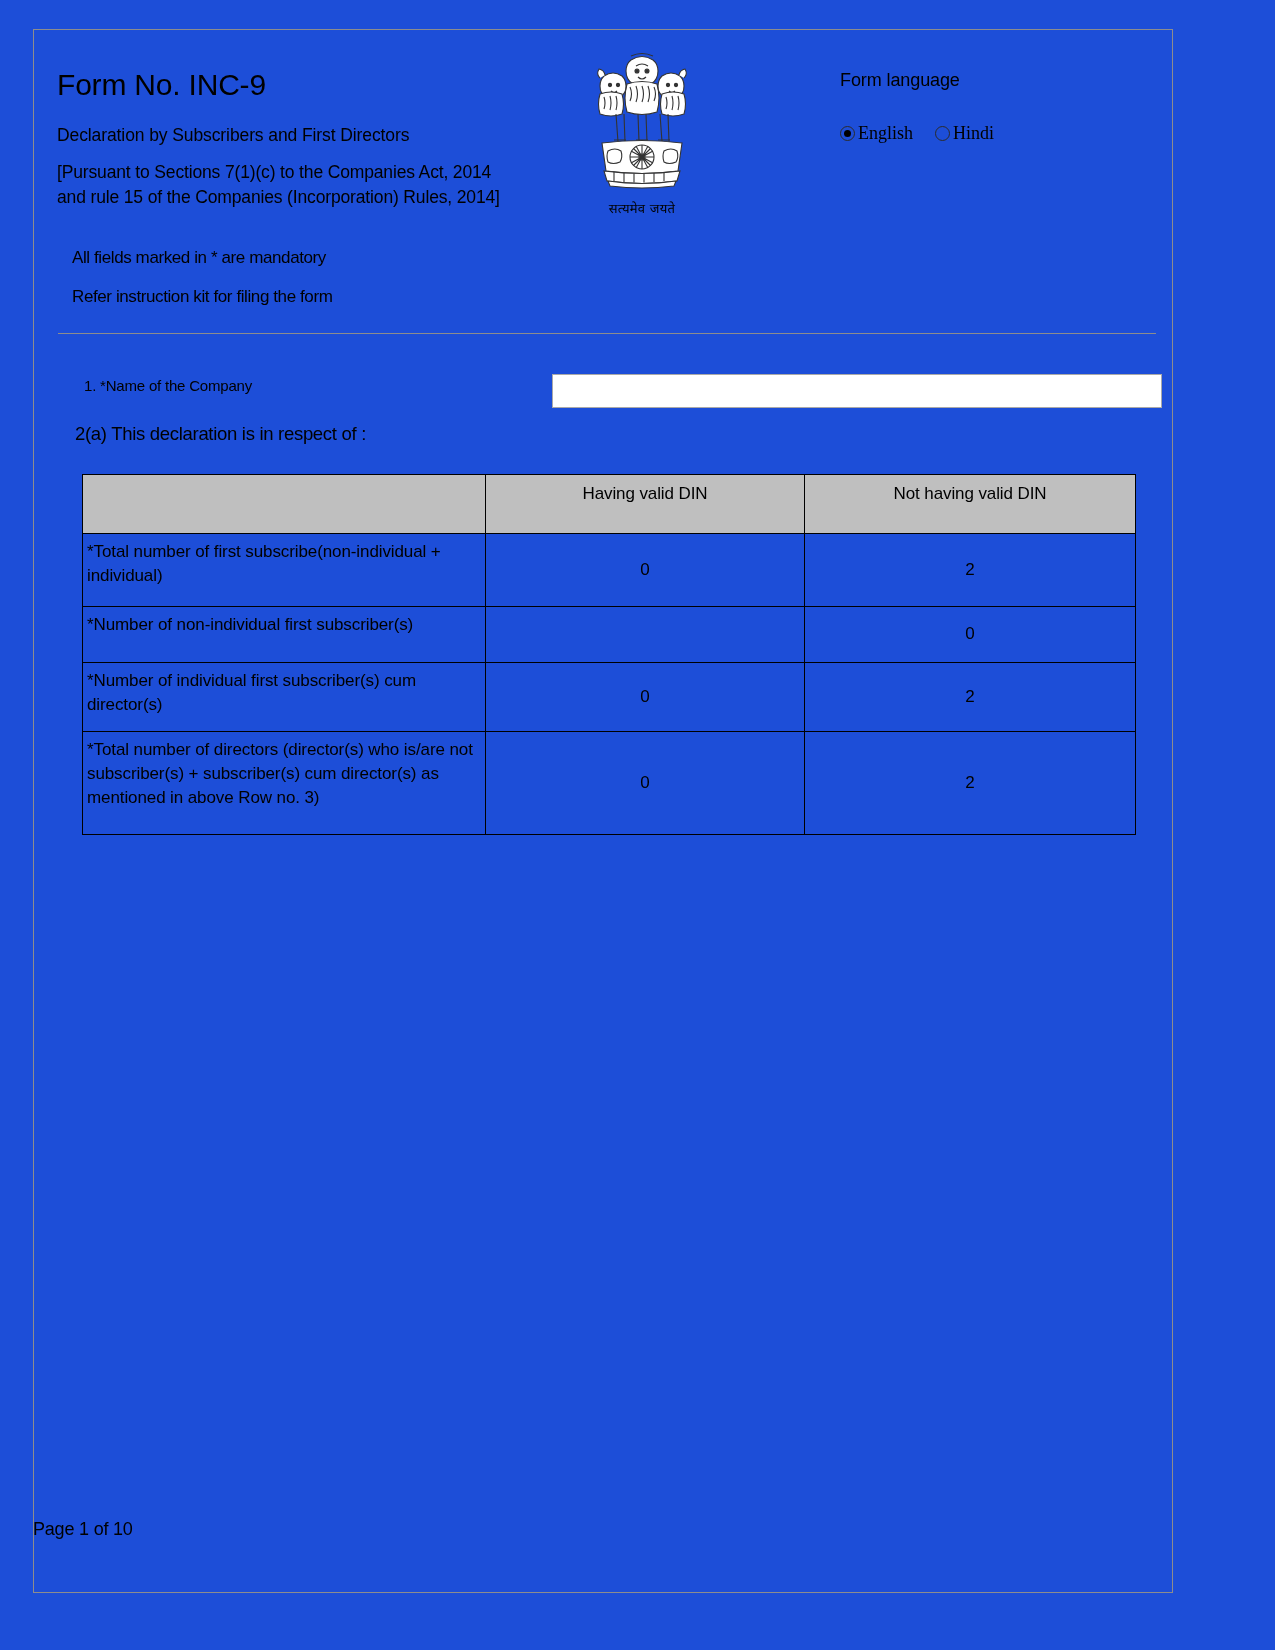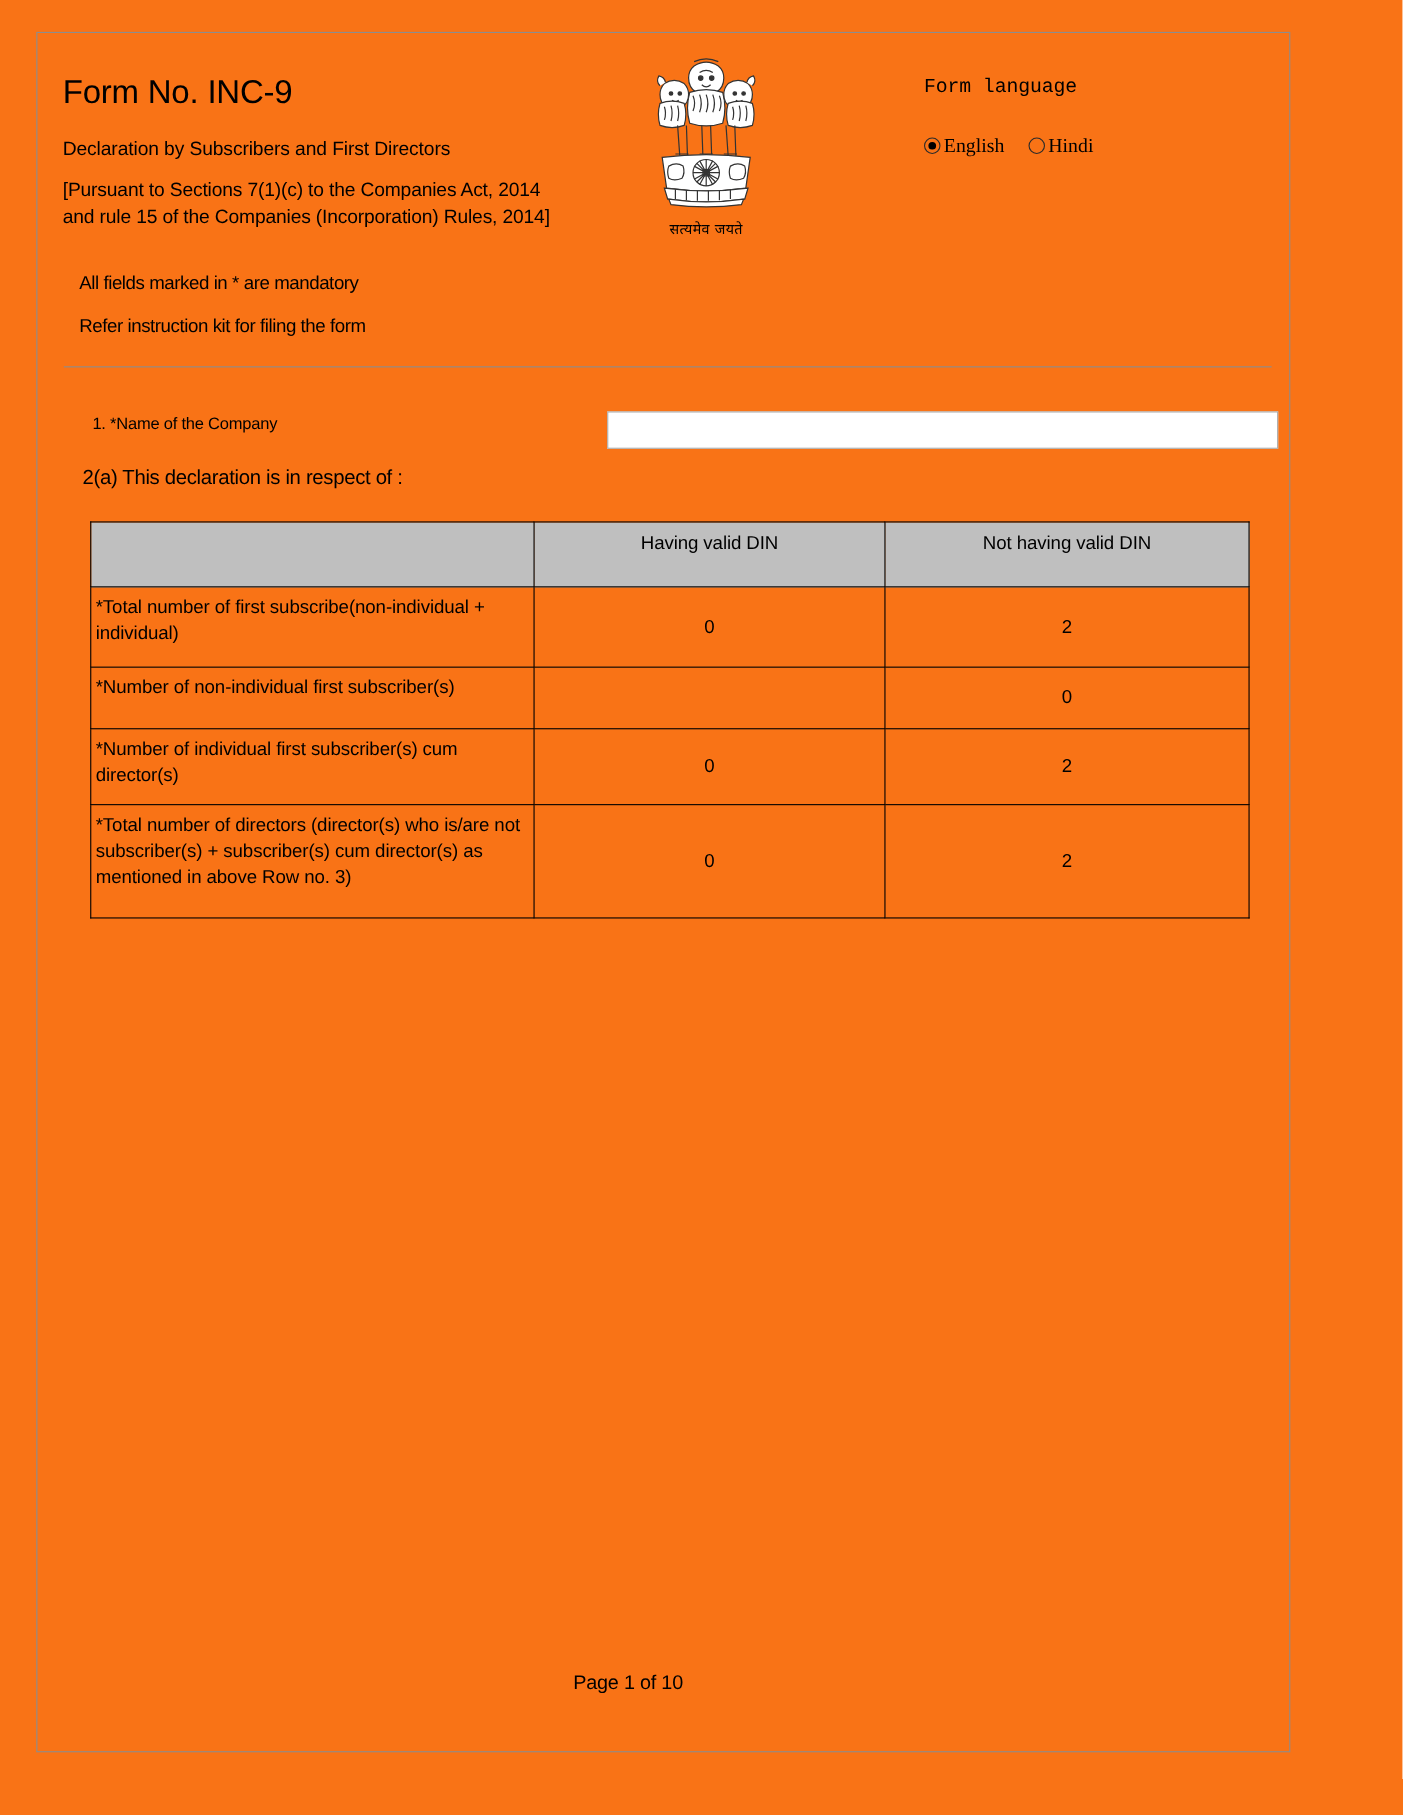--- a/index.html
+++ b/index.html
@@ -9,21 +9,21 @@
   }
   body {
     font-family: "Liberation Sans", sans-serif;
     color: #000000;
   }
   .page {
     position: relative;
     width: 1275px;
     height: 1650px;
     box-sizing: border-box;
-    background: #f97316;
+    background: #1d4ed8;
     overflow: hidden;
   }
   .page-border {
     position: absolute;
     left: 33px;
     top: 29px;
     width: 1140px;
     height: 1564px;
     border: 1px solid #8d8d8d;
     box-sizing: border-box;
@@ -77,21 +77,20 @@
   
   .lang-block {
     position: absolute;
     left: 840px;
     top: 70px;
     width: 300px;
   }
   .lang-title {
     font-size: 18px;
     letter-spacing: -0.1px;
-    font-family: Liberation Mono, monospace;
   }
   .lang-options {
     margin-top: 32px;
     display: flex;
     align-items: center;
     gap: 22px;
     font-size: 18px;
   }
   .radio-opt {
     display: inline-flex;
@@ -221,21 +220,21 @@
   .row-h2 td { height: 43px; }
   .row-h3 td { height: 56px; }
   .row-h4 td { height: 90px; }
 
   
   .footer {
     position: absolute;
     left: 0;
     top: 1490px;
     width: 1140px;
-    text-align: center;
+    text-align: left;
     padding-right: 64px;
     box-sizing: border-box;
     font-size: 18px;
     letter-spacing: -0.2px;
   }
 </style>
 </head>
 <body>
 
 <div class="page">

